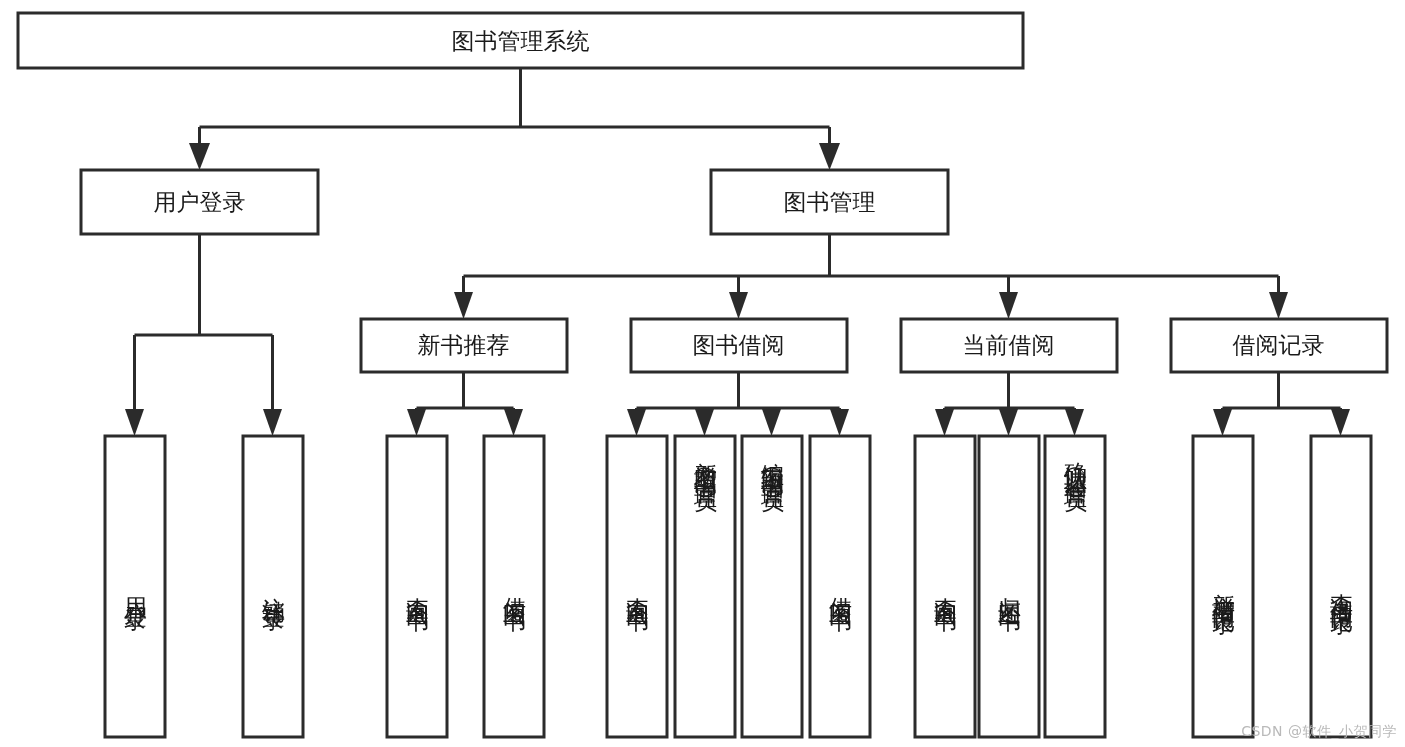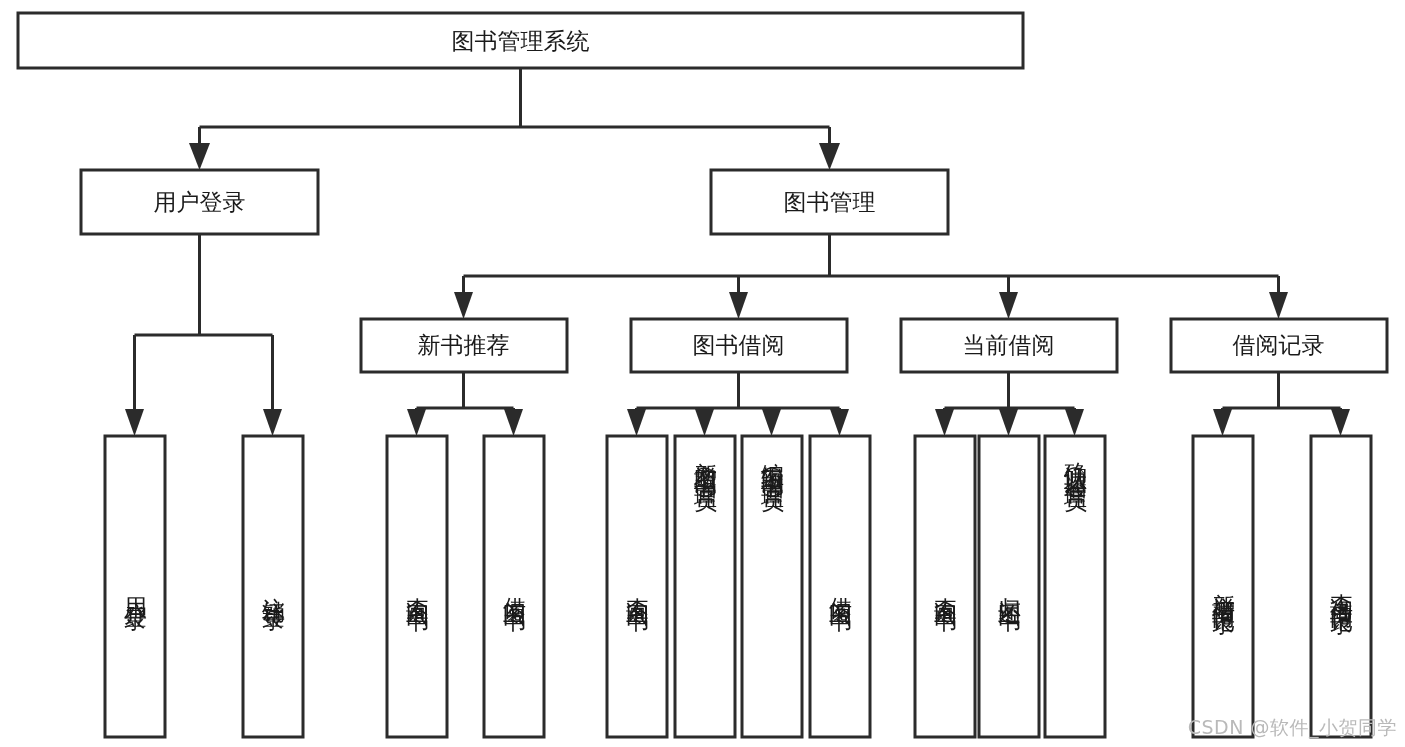--- a/index.html
+++ b/index.html
@@ -64,21 +64,21 @@
     line-height: 1.12;
     letter-spacing: 4px;
     color: #1a1a1a;
     white-space: nowrap;
   }
   .watermark {
     position: absolute;
     right: 8px;
     bottom: 6px;
     font-family: "DejaVu Sans", "Liberation Sans", sans-serif;
-    font-size: 19px;
+    font-size: 14px;
     color: #b9b9b9;
     letter-spacing: 0.5px;
     white-space: nowrap;
     margin-left: 28px;
   }
 </style>
 </head>
 <body>
 
 <div id="diagram-root">

